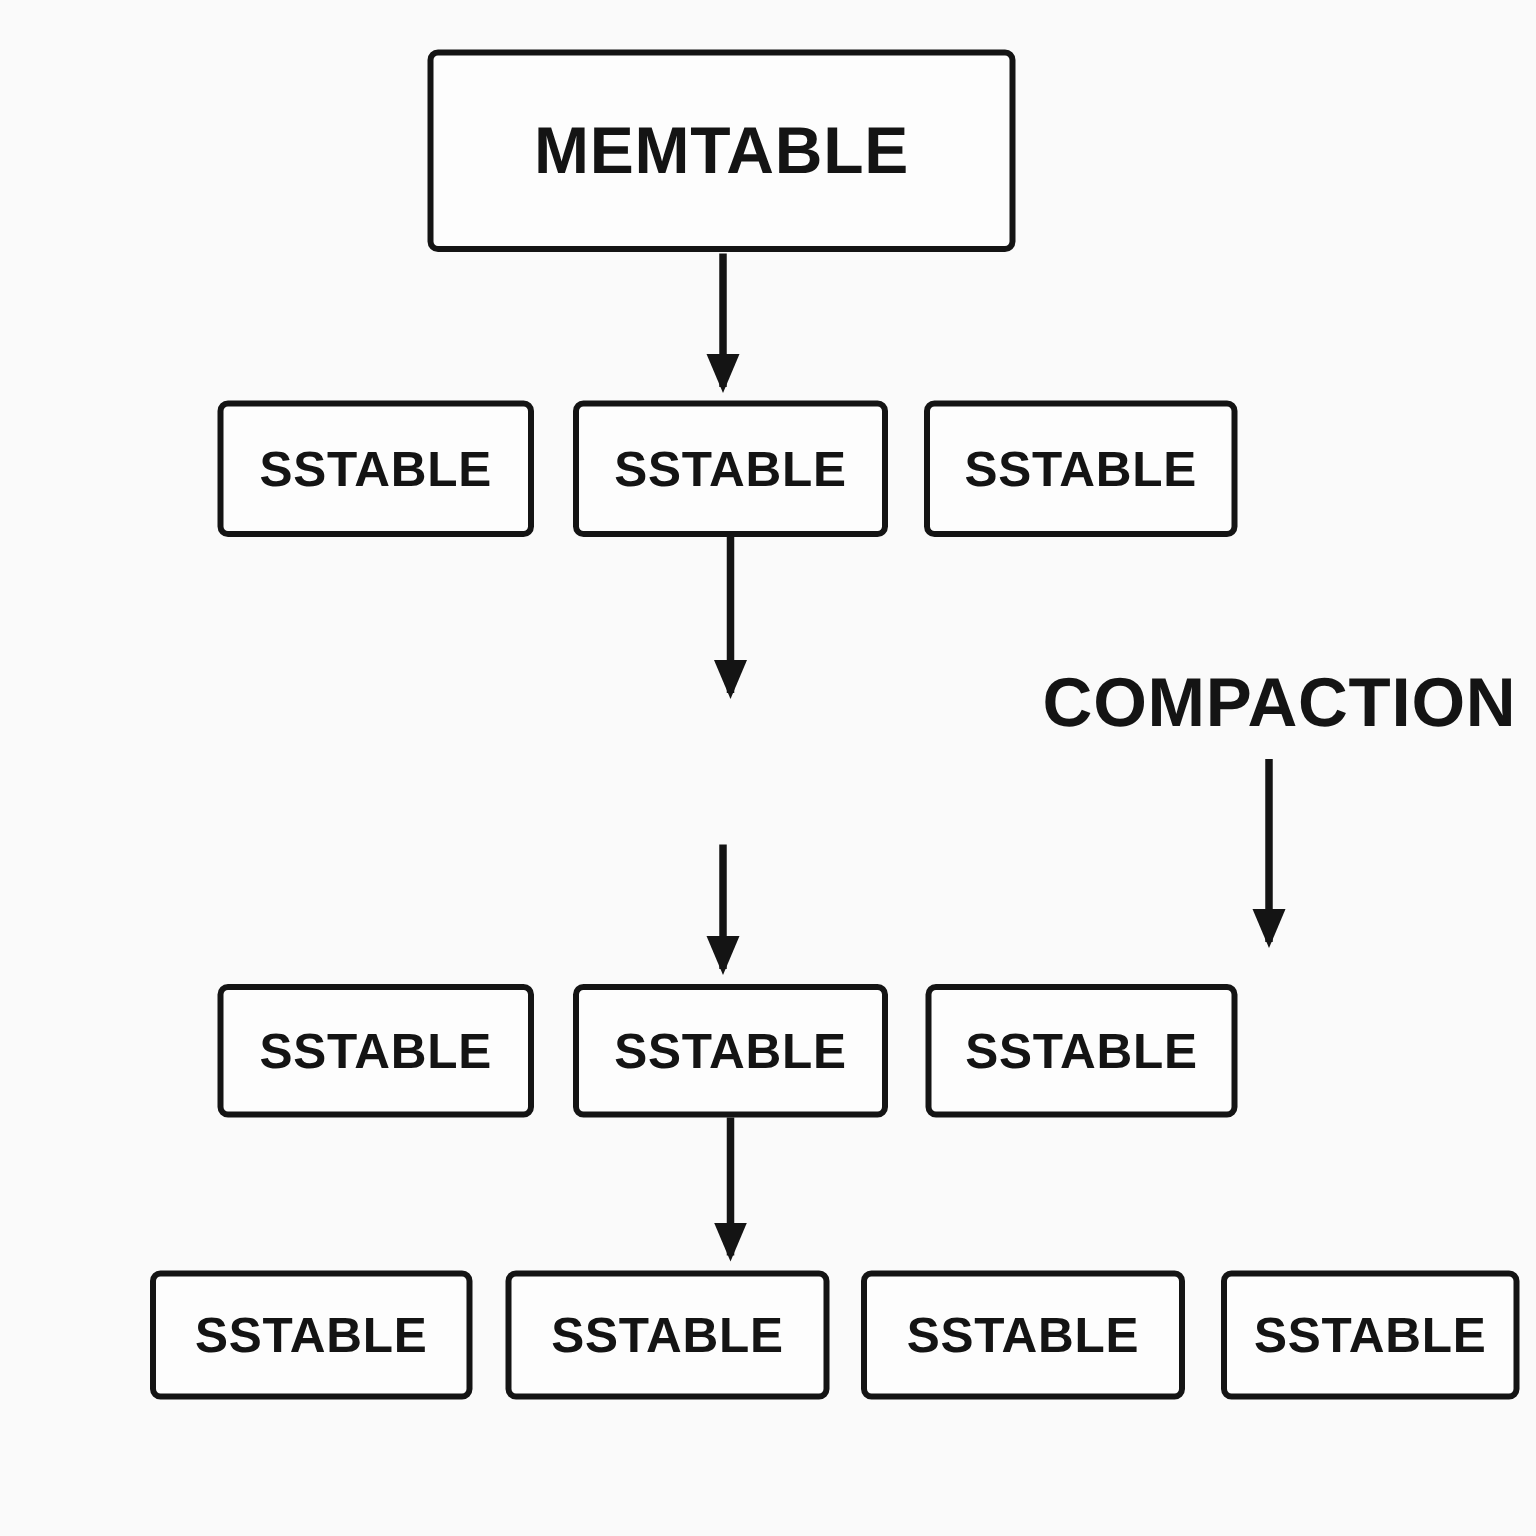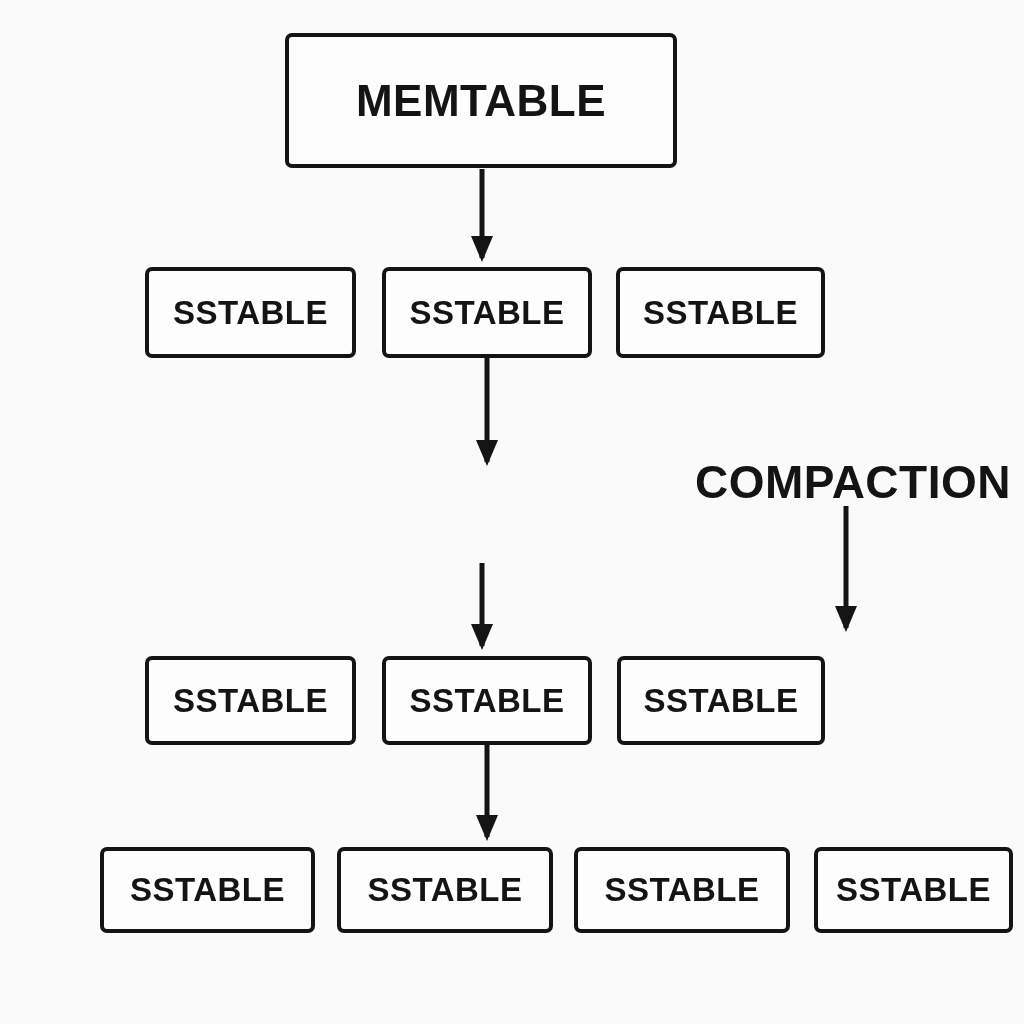--- a/index.html
+++ b/index.html
@@ -44,21 +44,21 @@
   #n-l1-c { left: 577px; top: 656px; width: 208px; height: 89px; font-size: 33px; }
   
   #n-l2-a { left: 60px;  top: 847px; width: 215px; height: 86px; font-size: 33px; }
   #n-l2-b { left: 297px; top: 847px; width: 216px; height: 86px; font-size: 33px; }
   #n-l2-c { left: 534px; top: 847px; width: 216px; height: 86px; font-size: 33px; }
   #n-l2-d { left: 774px; top: 847px; width: 199px; height: 86px; font-size: 33px; }
   
   #compaction-label {
     position: absolute;
     left: 650px;
-    top: 455px;
+    top: 441px;
     width: 326px;
     text-align: center;
     color: #141414;
     font-weight: bold;
     font-size: 46px;
     letter-spacing: 0.5px;
     white-space: nowrap;
   }
   #arrow-layer {
     position: absolute;

